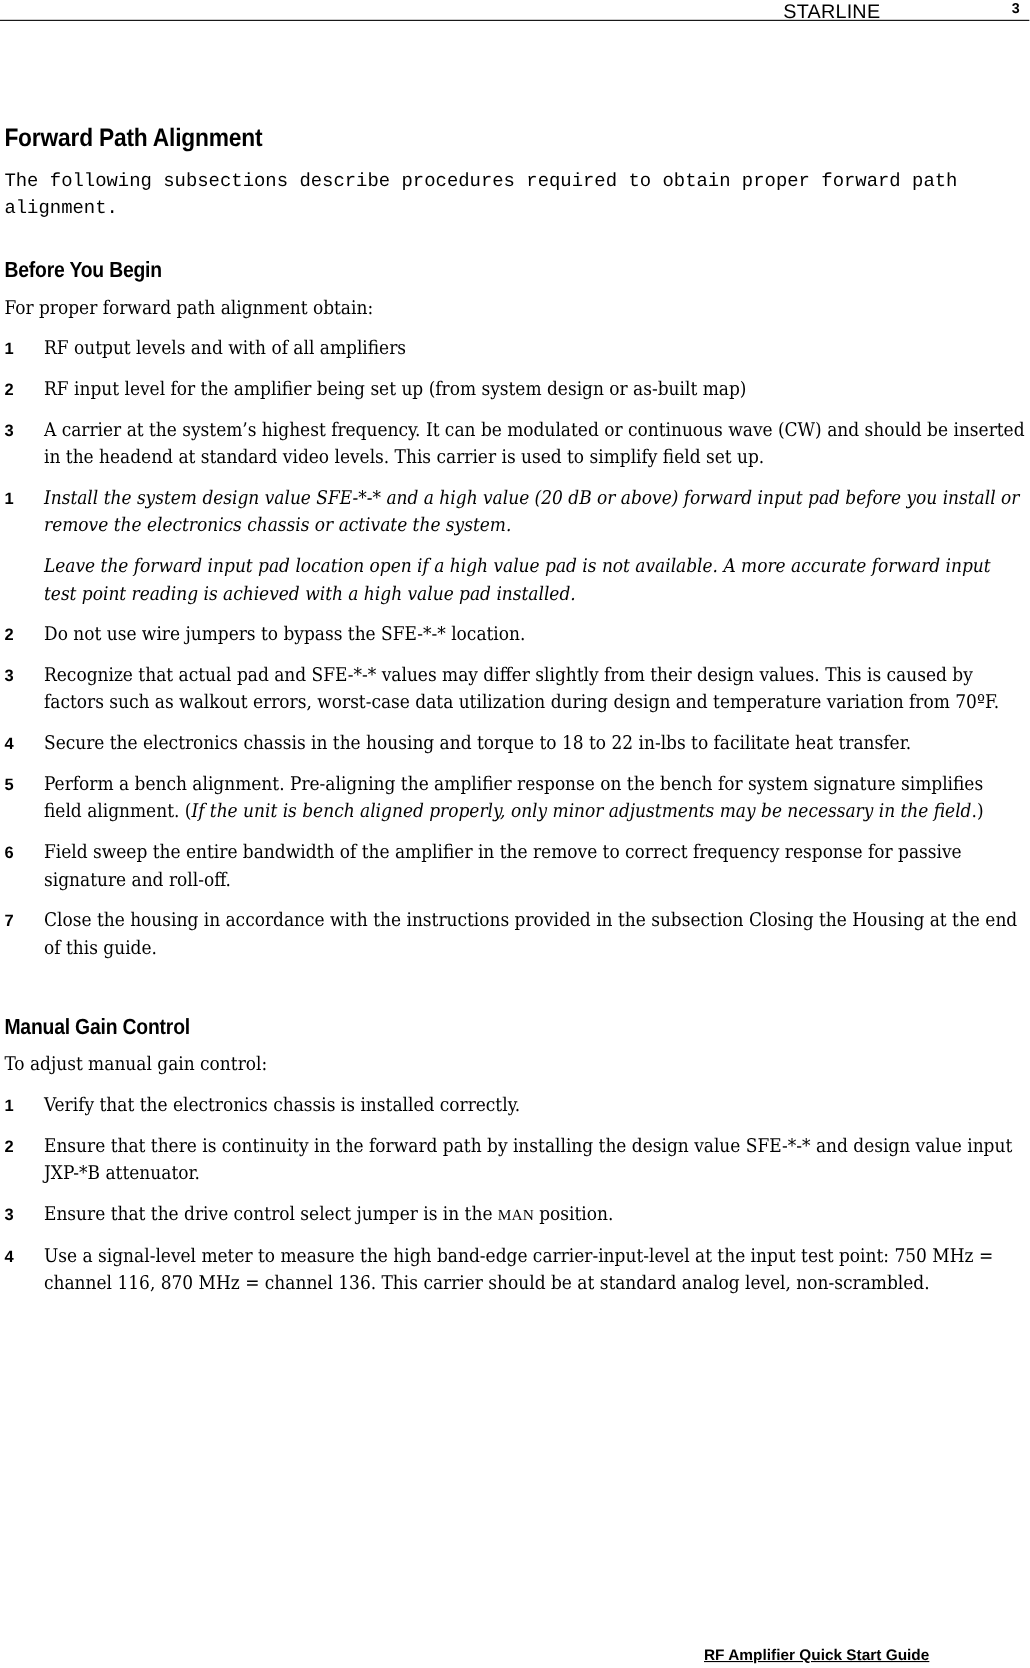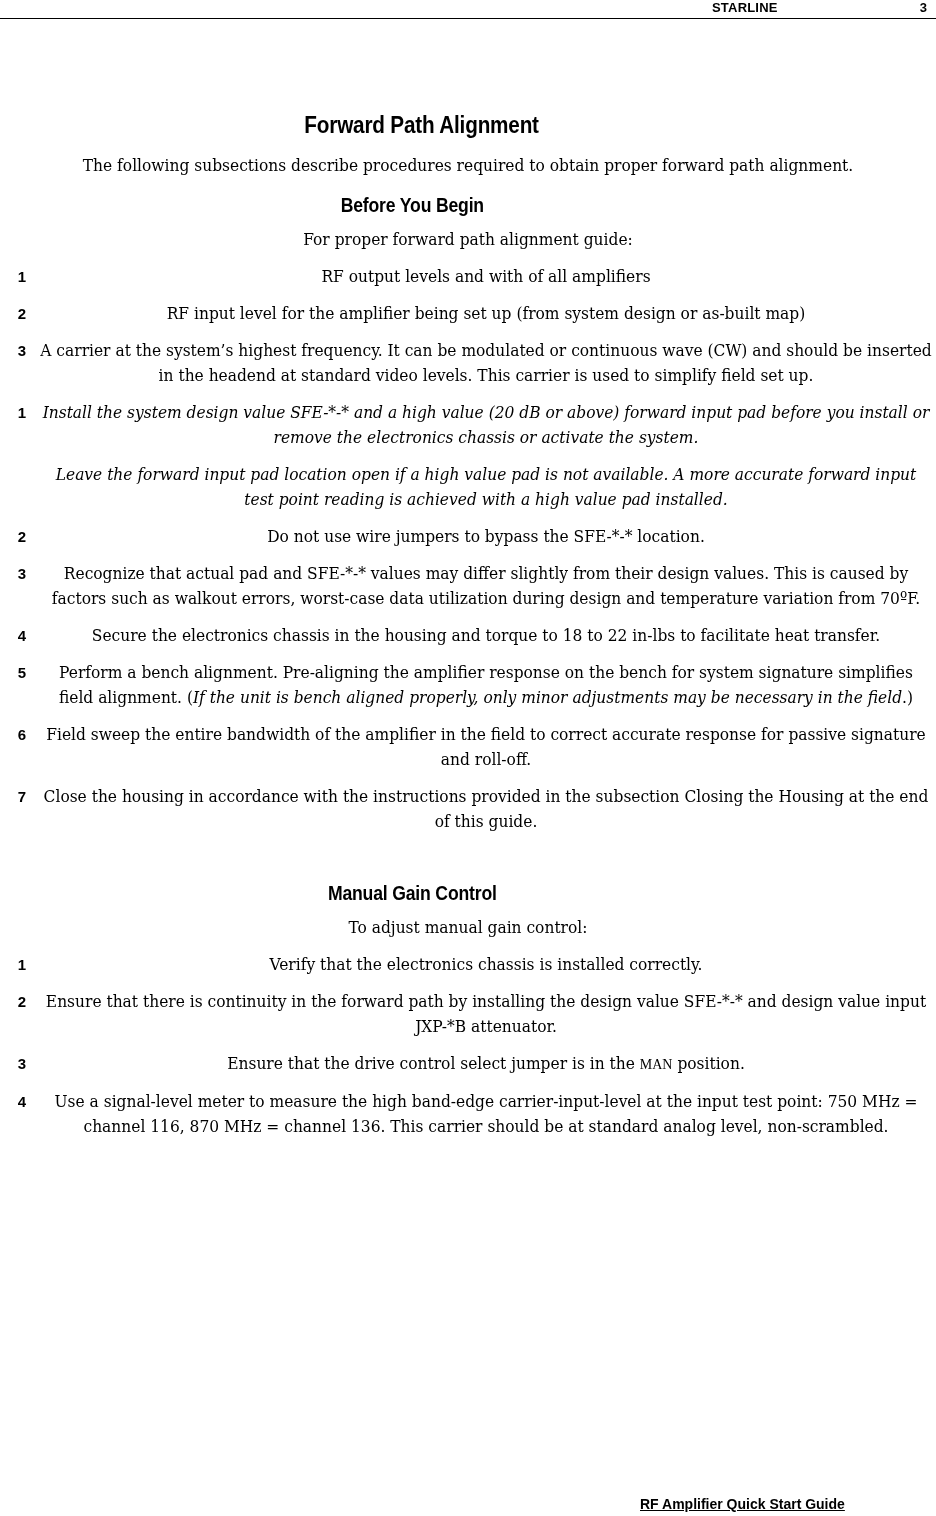--- a/index.html
+++ b/index.html
@@ -1,25 +1,25 @@
 <!DOCTYPE html>
 <html><head>
 <meta charset="utf-8">
 <style>
   html, body { margin: 0; padding: 0; background: #ffffff; }
   body { width: 936px; height: 1516px; position: relative; overflow: hidden; color: #000; }
   .header { position: absolute; top: 0; left: 0; width: 936px; height: 18px; border-bottom: 1px solid #000; }
-  .header .brand { position: absolute; left: 712px; top: 0px; font-family: "Liberation Sans", sans-serif; font-weight: bold; font-size: 13px; letter-spacing: 0.2px; }
+  .header .brand { position: absolute; left: 712px; top: 0px; font-family: "Liberation Sans", sans-serif; font-weight: normal; font-size: 18px; letter-spacing: 0.2px; }
   .header .pagenum { position: absolute; right: 9px; top: 0px; font-family: "Liberation Sans", sans-serif; font-weight: bold; font-size: 13px; }
-  .content { position: absolute; left: 4px; top: 112px; width: 928px; text-align: center; }
+  .content { position: absolute; left: 4px; top: 112px; width: 928px; }
   h1 { font-family: "Liberation Sans", sans-serif; font-weight: bold; font-size: 23px; margin: 0 0 14px 0; transform: scaleX(0.9); transform-origin: left; letter-spacing: -0.2px; }
   h2 { font-family: "Liberation Sans", sans-serif; font-weight: bold; font-size: 20px; margin: 0 0 10px 0; transform: scaleX(0.88); transform-origin: left; letter-spacing: -0.2px; }
   p, .item-text { font-family: "DejaVu Serif", serif; font-size: 17.2px; line-height: 25px; margin: 0; }
   .para { margin-bottom: 12px; }
-  .intro { margin-bottom: 16px; }
+  .intro { margin-bottom: 32px; font-family: Liberation Mono, monospace; }
   ol.steps { list-style: none; margin: 0; padding: 0; }
   .step { display: flex; margin-bottom: 12px; }
   .num { width: 36px; flex: 0 0 36px; font-family: "Liberation Sans", sans-serif; font-weight: bold; font-size: 15px; line-height: 25px; }
   .body { flex: 1; }
   .italic { font-style: italic; }
   .sub { margin-top: 12px; }
   .section-gap { margin-top: 48px; }
   .smallcaps { font-size: 14px; font-family: Liberation Serif, serif; }
   .footer { position: absolute; left: 640px; top: 1496px; font-family: "Liberation Sans", sans-serif; font-weight: bold; font-size: 14px; text-decoration: underline; }
   p, .body { font-stretch: condensed; }
@@ -31,21 +31,21 @@
   <span class="brand">STARLINE</span>
   <span class="pagenum">3</span>
 </div>
 
 <div class="content">
   <h1>Forward Path Alignment</h1>
   <p class="intro">The following subsections describe procedures required to obtain proper forward path alignment.</p>
 
   <section>
     <h2>Before You Begin</h2>
-    <p class="para">For proper forward path alignment guide:</p>
+    <p class="para">For proper forward path alignment obtain:</p>
     <ol class="steps">
       <li class="step">
         <span class="num">1</span>
         <span class="body item-text">RF output levels and with of all amplifiers</span>
       </li>
       <li class="step">
         <span class="num">2</span>
         <span class="body item-text">RF input level for the amplifier being set up (from system design or as-built map)</span>
       </li>
       <li class="step">
@@ -73,21 +73,21 @@
       <li class="step">
         <span class="num">4</span>
         <span class="body item-text">Secure the electronics chassis in the housing and torque to 18 to 22 in-lbs to facilitate heat transfer.</span>
       </li>
       <li class="step">
         <span class="num">5</span>
         <p class="body item-text"><span>Perform a bench alignment. Pre-aligning the amplifier response on the bench for system signature simplifies field alignment. (</span><span class="italic">If the unit is bench aligned properly, only minor adjustments may be necessary in the field</span><span>.)</span></p>
       </li>
       <li class="step">
         <span class="num">6</span>
-        <span class="body item-text">Field sweep the entire bandwidth of the amplifier in the field to correct accurate response for passive signature and roll-off.</span>
+        <span class="body item-text">Field sweep the entire bandwidth of the amplifier in the remove to correct frequency response for passive signature and roll-off.</span>
       </li>
       <li class="step">
         <span class="num">7</span>
         <span class="body item-text">Close the housing in accordance with the instructions provided in the subsection Closing the Housing at the end of this guide.</span>
       </li>
     </ol>
   </section>
 
   <section class="section-gap">
     <h2>Manual Gain Control</h2>

